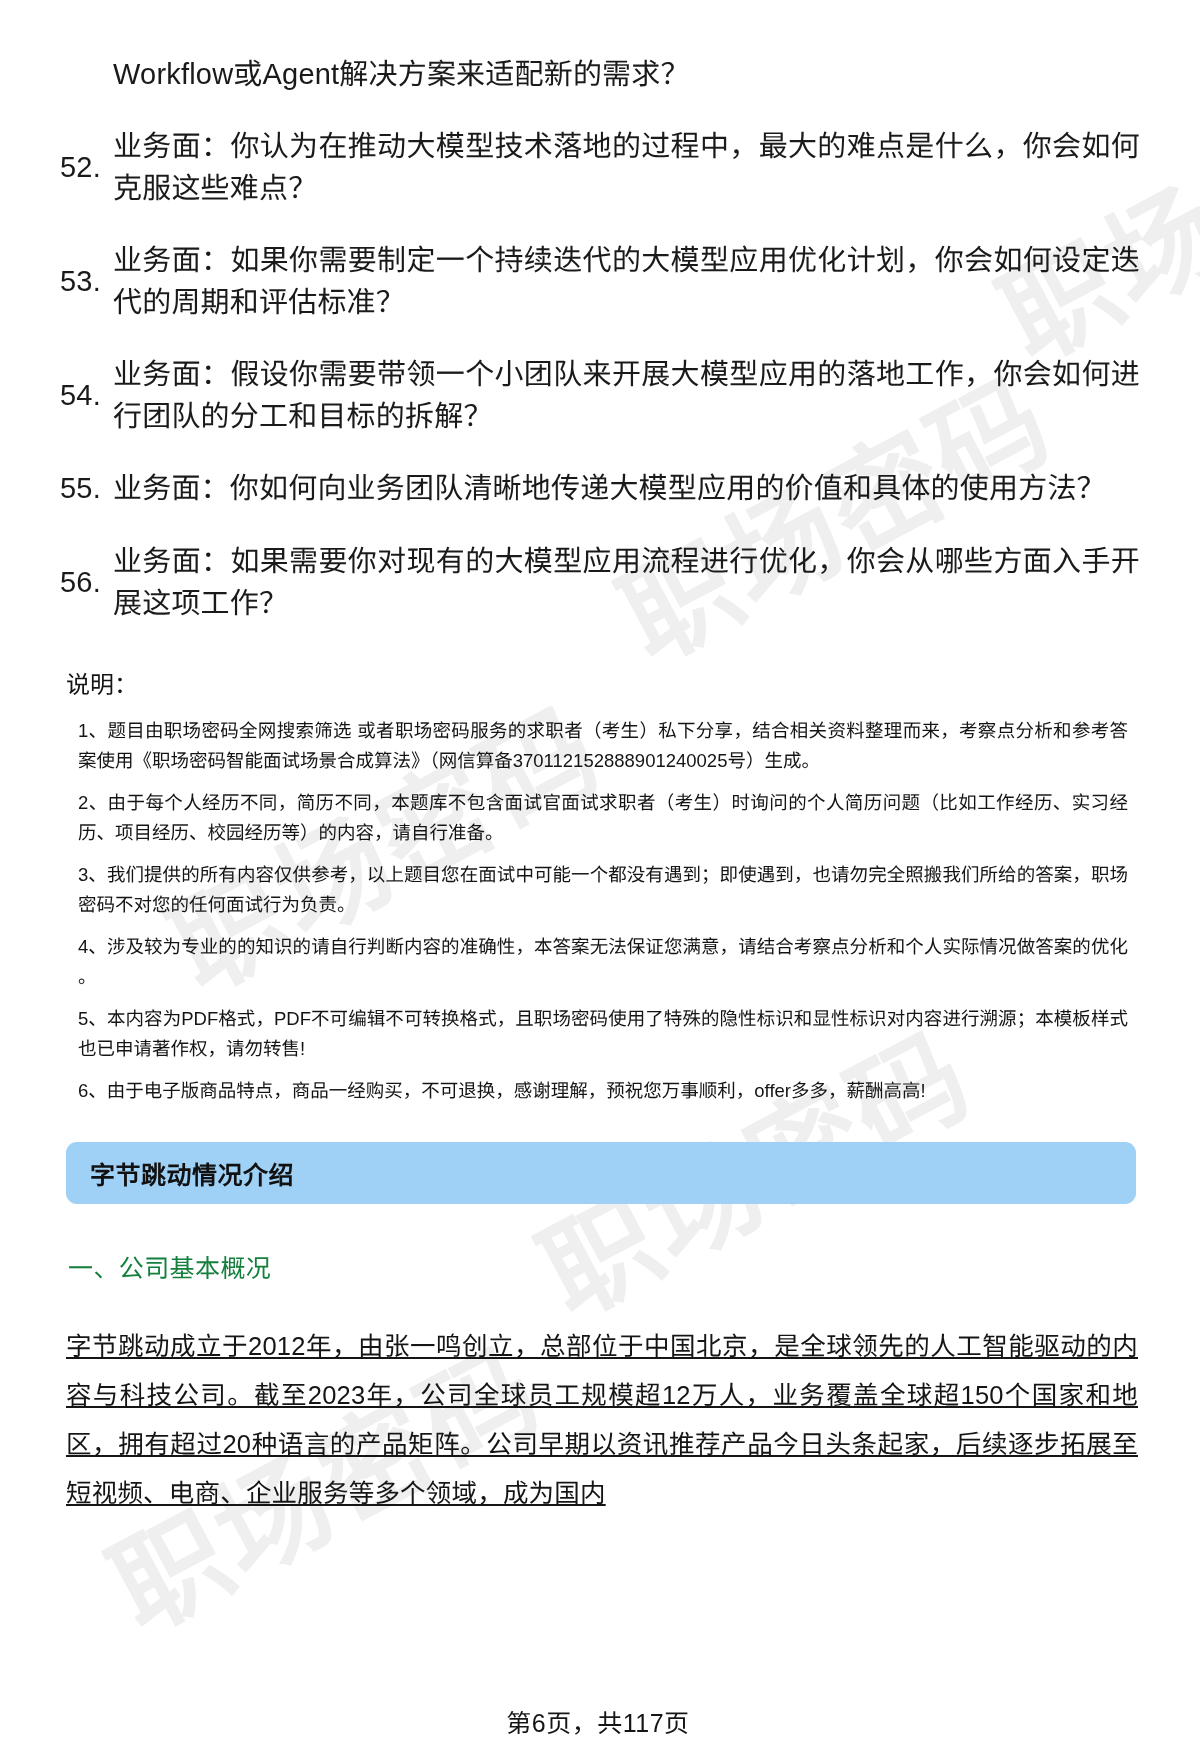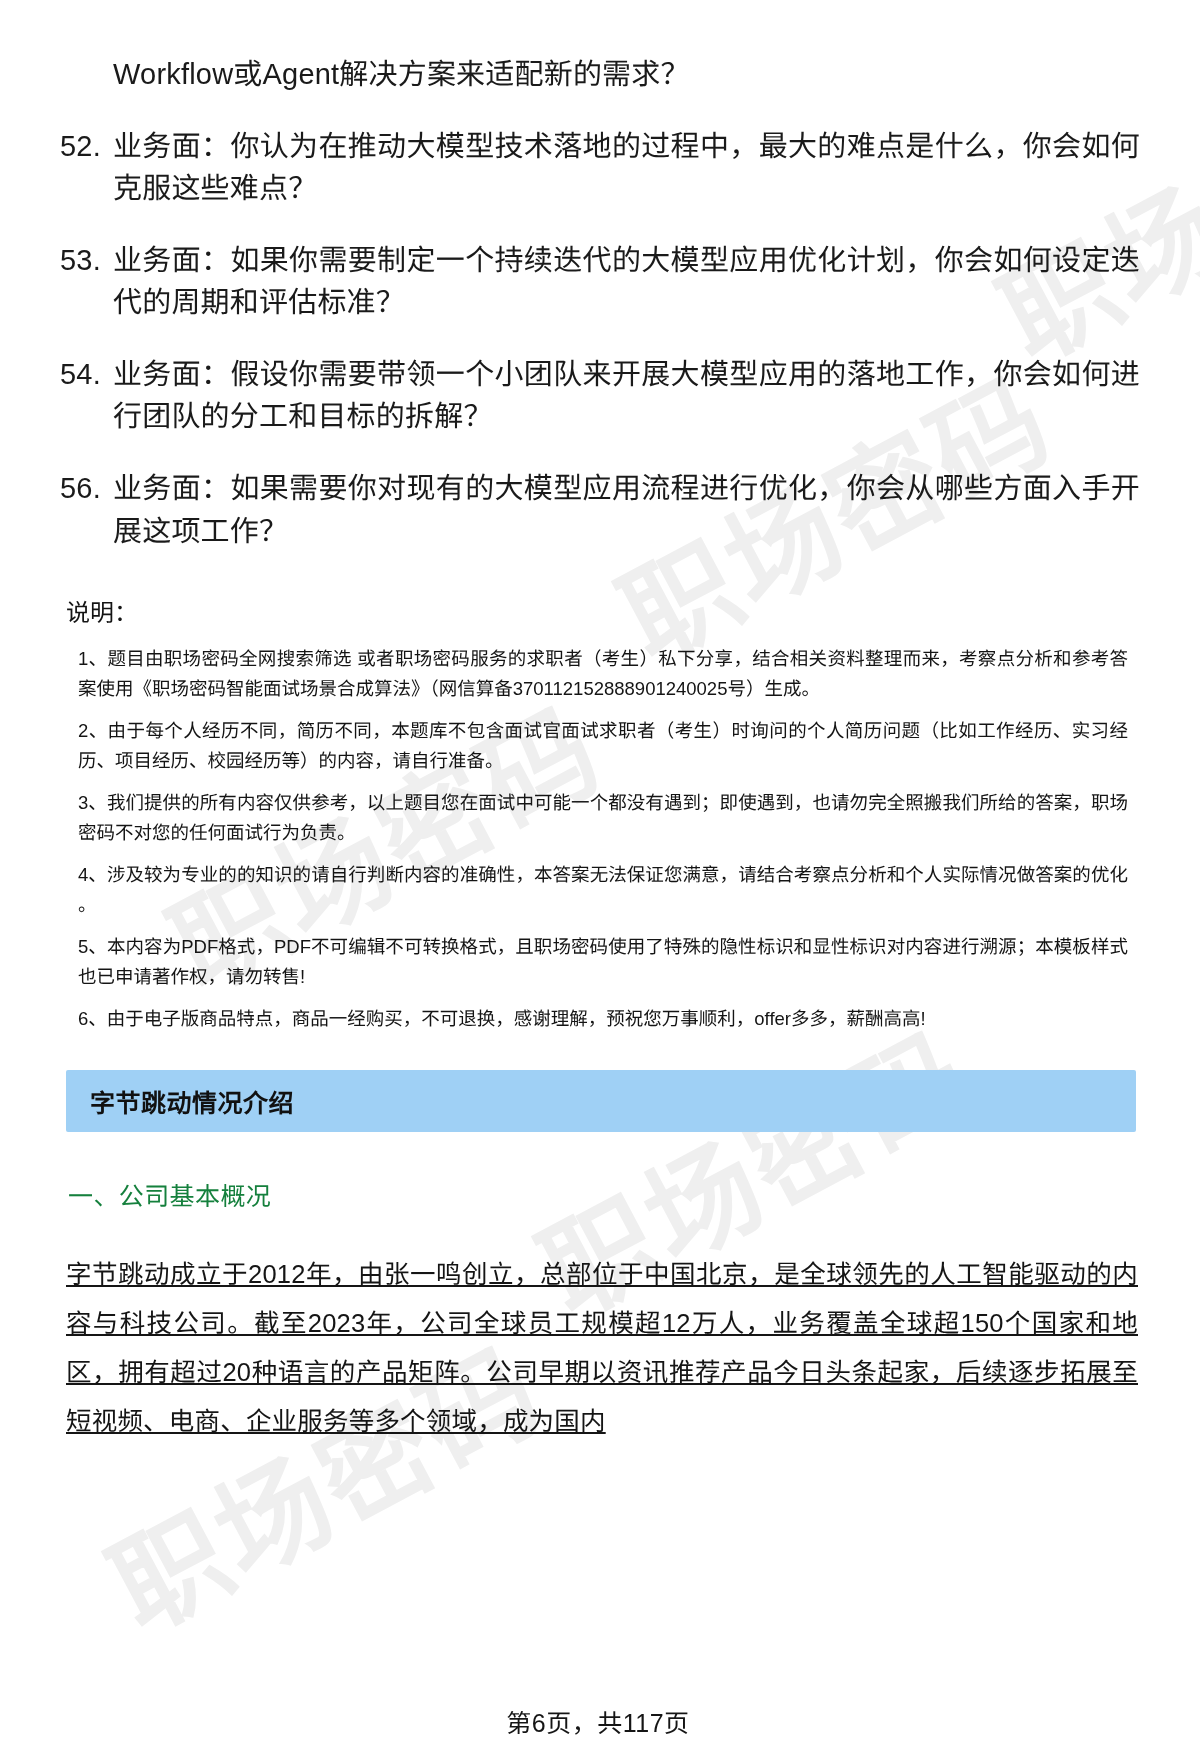--- a/index.html
+++ b/index.html
@@ -60,21 +60,21 @@
     letter-spacing: 0.2px;
   }
 
   .qlist {
     margin: 0;
     padding: 0;
     list-style: none;
   }
   .qitem {
     display: flex;
-    align-items: flex-start;
+    align-items: center;
     font-size: 29px;
     line-height: 1.45;
     color: #1a1a1a;
     margin-top: 30px;
     letter-spacing: 0.2px;
   }
   .qnum {
     flex: 0 0 auto;
     width: 53px;
     text-align: left;
@@ -104,21 +104,21 @@
     text-justify: inter-ideograph;
     margin: 12px;
   }
 
   
   .section-banner {
     margin-top: 36px;
     margin-left: 6px;
     margin-right: 4px;
     background: #9FD0F5;
-    border-radius: 2px;
+    border-radius: 11px;
     height: 62px;
     display: flex;
     align-items: center;
     padding: 0 24px;
     box-sizing: border-box;
   }
   .section-banner-text {
     font-size: 25px;
     font-weight: 700;
     color: #111111;
@@ -183,20 +183,24 @@
       </li>
       <li class="qitem">
         <span class="qnum">53.</span>
         <span class="qtext">业务面：如果你需要制定一个持续迭代的大模型应用优化计划，你会如何设定迭代的周期和评估标准？</span>
       </li>
       <li class="qitem">
         <span class="qnum">54.</span>
         <span class="qtext">业务面：假设你需要带领一个小团队来开展大模型应用的落地工作，你会如何进行团队的分工和目标的拆解？</span>
       </li>
       <li class="qitem">
+        <span class="qnum">55.</span>
+        <span class="qtext">业务面：你如何向业务团队清晰地传递大模型应用的价值和具体的使用方法？</span>
+      </li>
+      <li class="qitem">
         <span class="qnum">56.</span>
         <span class="qtext">业务面：如果需要你对现有的大模型应用流程进行优化，你会从哪些方面入手开展这项工作？</span>
       </li>
     </ol>
 
     <div class="notes">
       <div class="notes-title">说明：</div>
       <p class="note-line">1、题目由职场密码全网搜索筛选 或者职场密码服务的求职者（考生）私下分享，结合相关资料整理而来，考察点分析和参考答案使用《职场密码智能面试场景合成算法》（网信算备370112152888901240025号）生成。</p>
       <p class="note-line">2、由于每个人经历不同，简历不同，本题库不包含面试官面试求职者（考生）时询问的个人简历问题（比如工作经历、实习经历、项目经历、校园经历等）的内容，请自行准备。</p>
       <p class="note-line">3、我们提供的所有内容仅供参考，以上题目您在面试中可能一个都没有遇到；即使遇到，也请勿完全照搬我们所给的答案，职场密码不对您的任何面试行为负责。</p>

